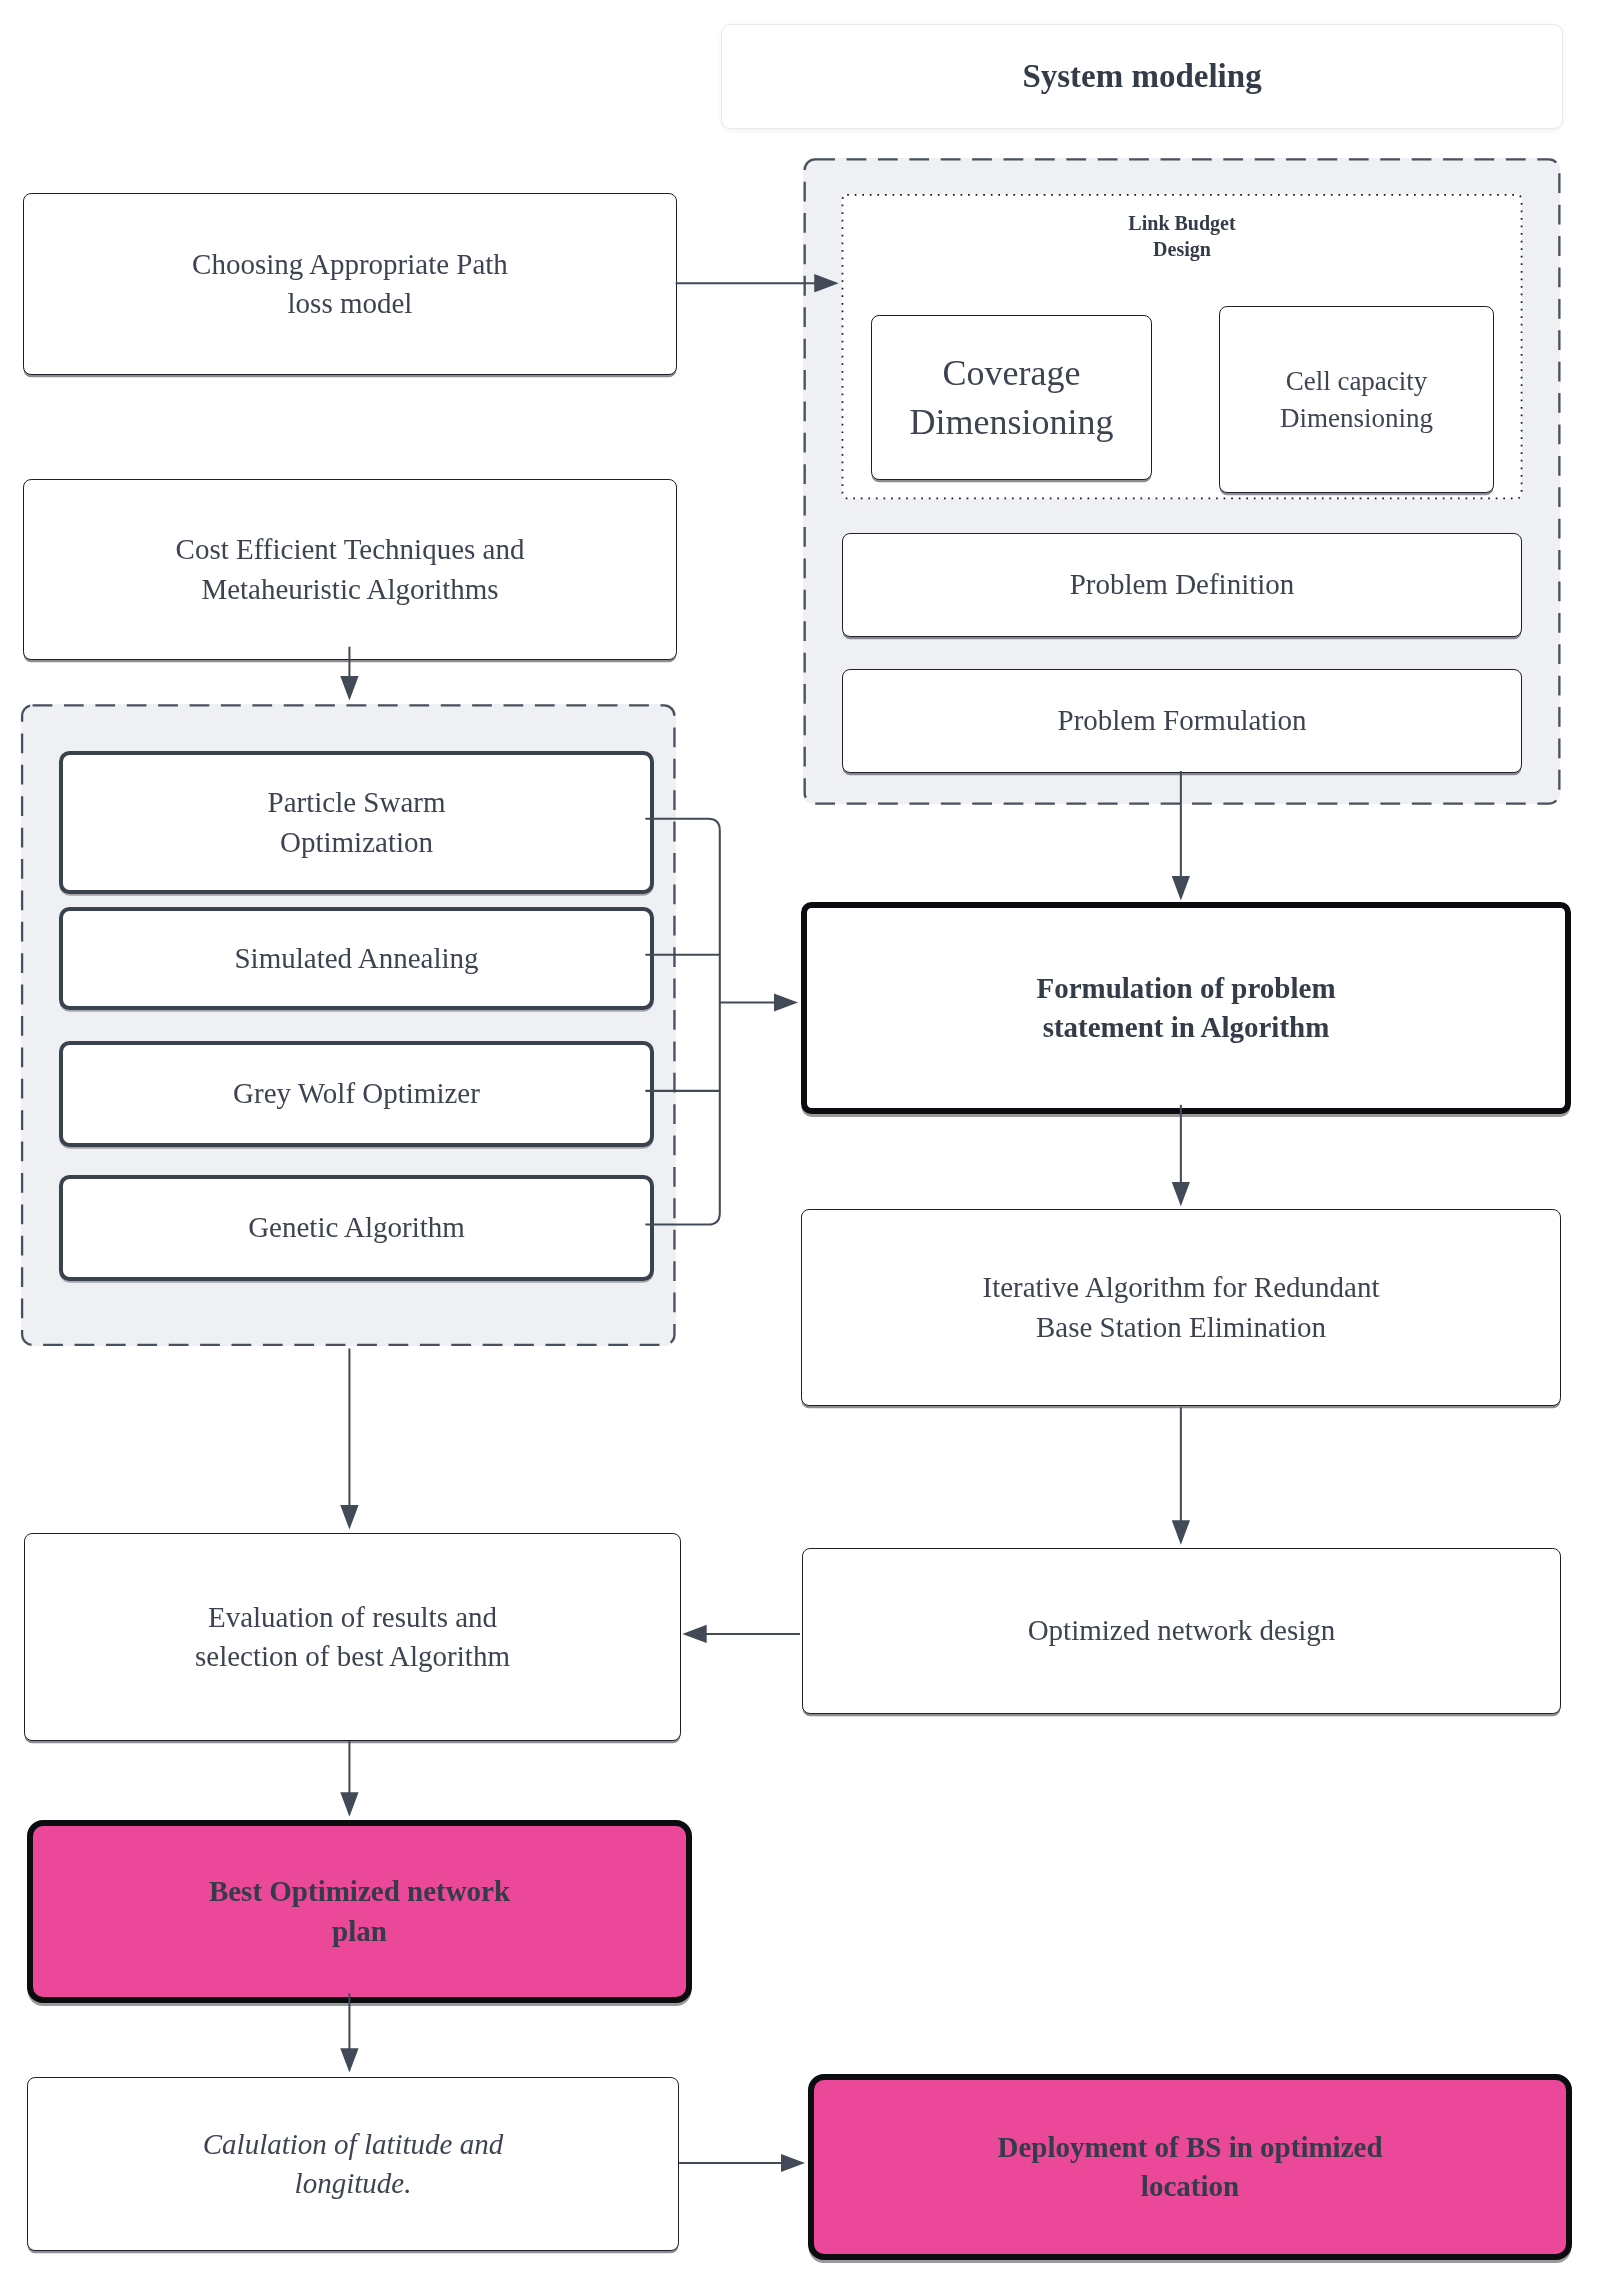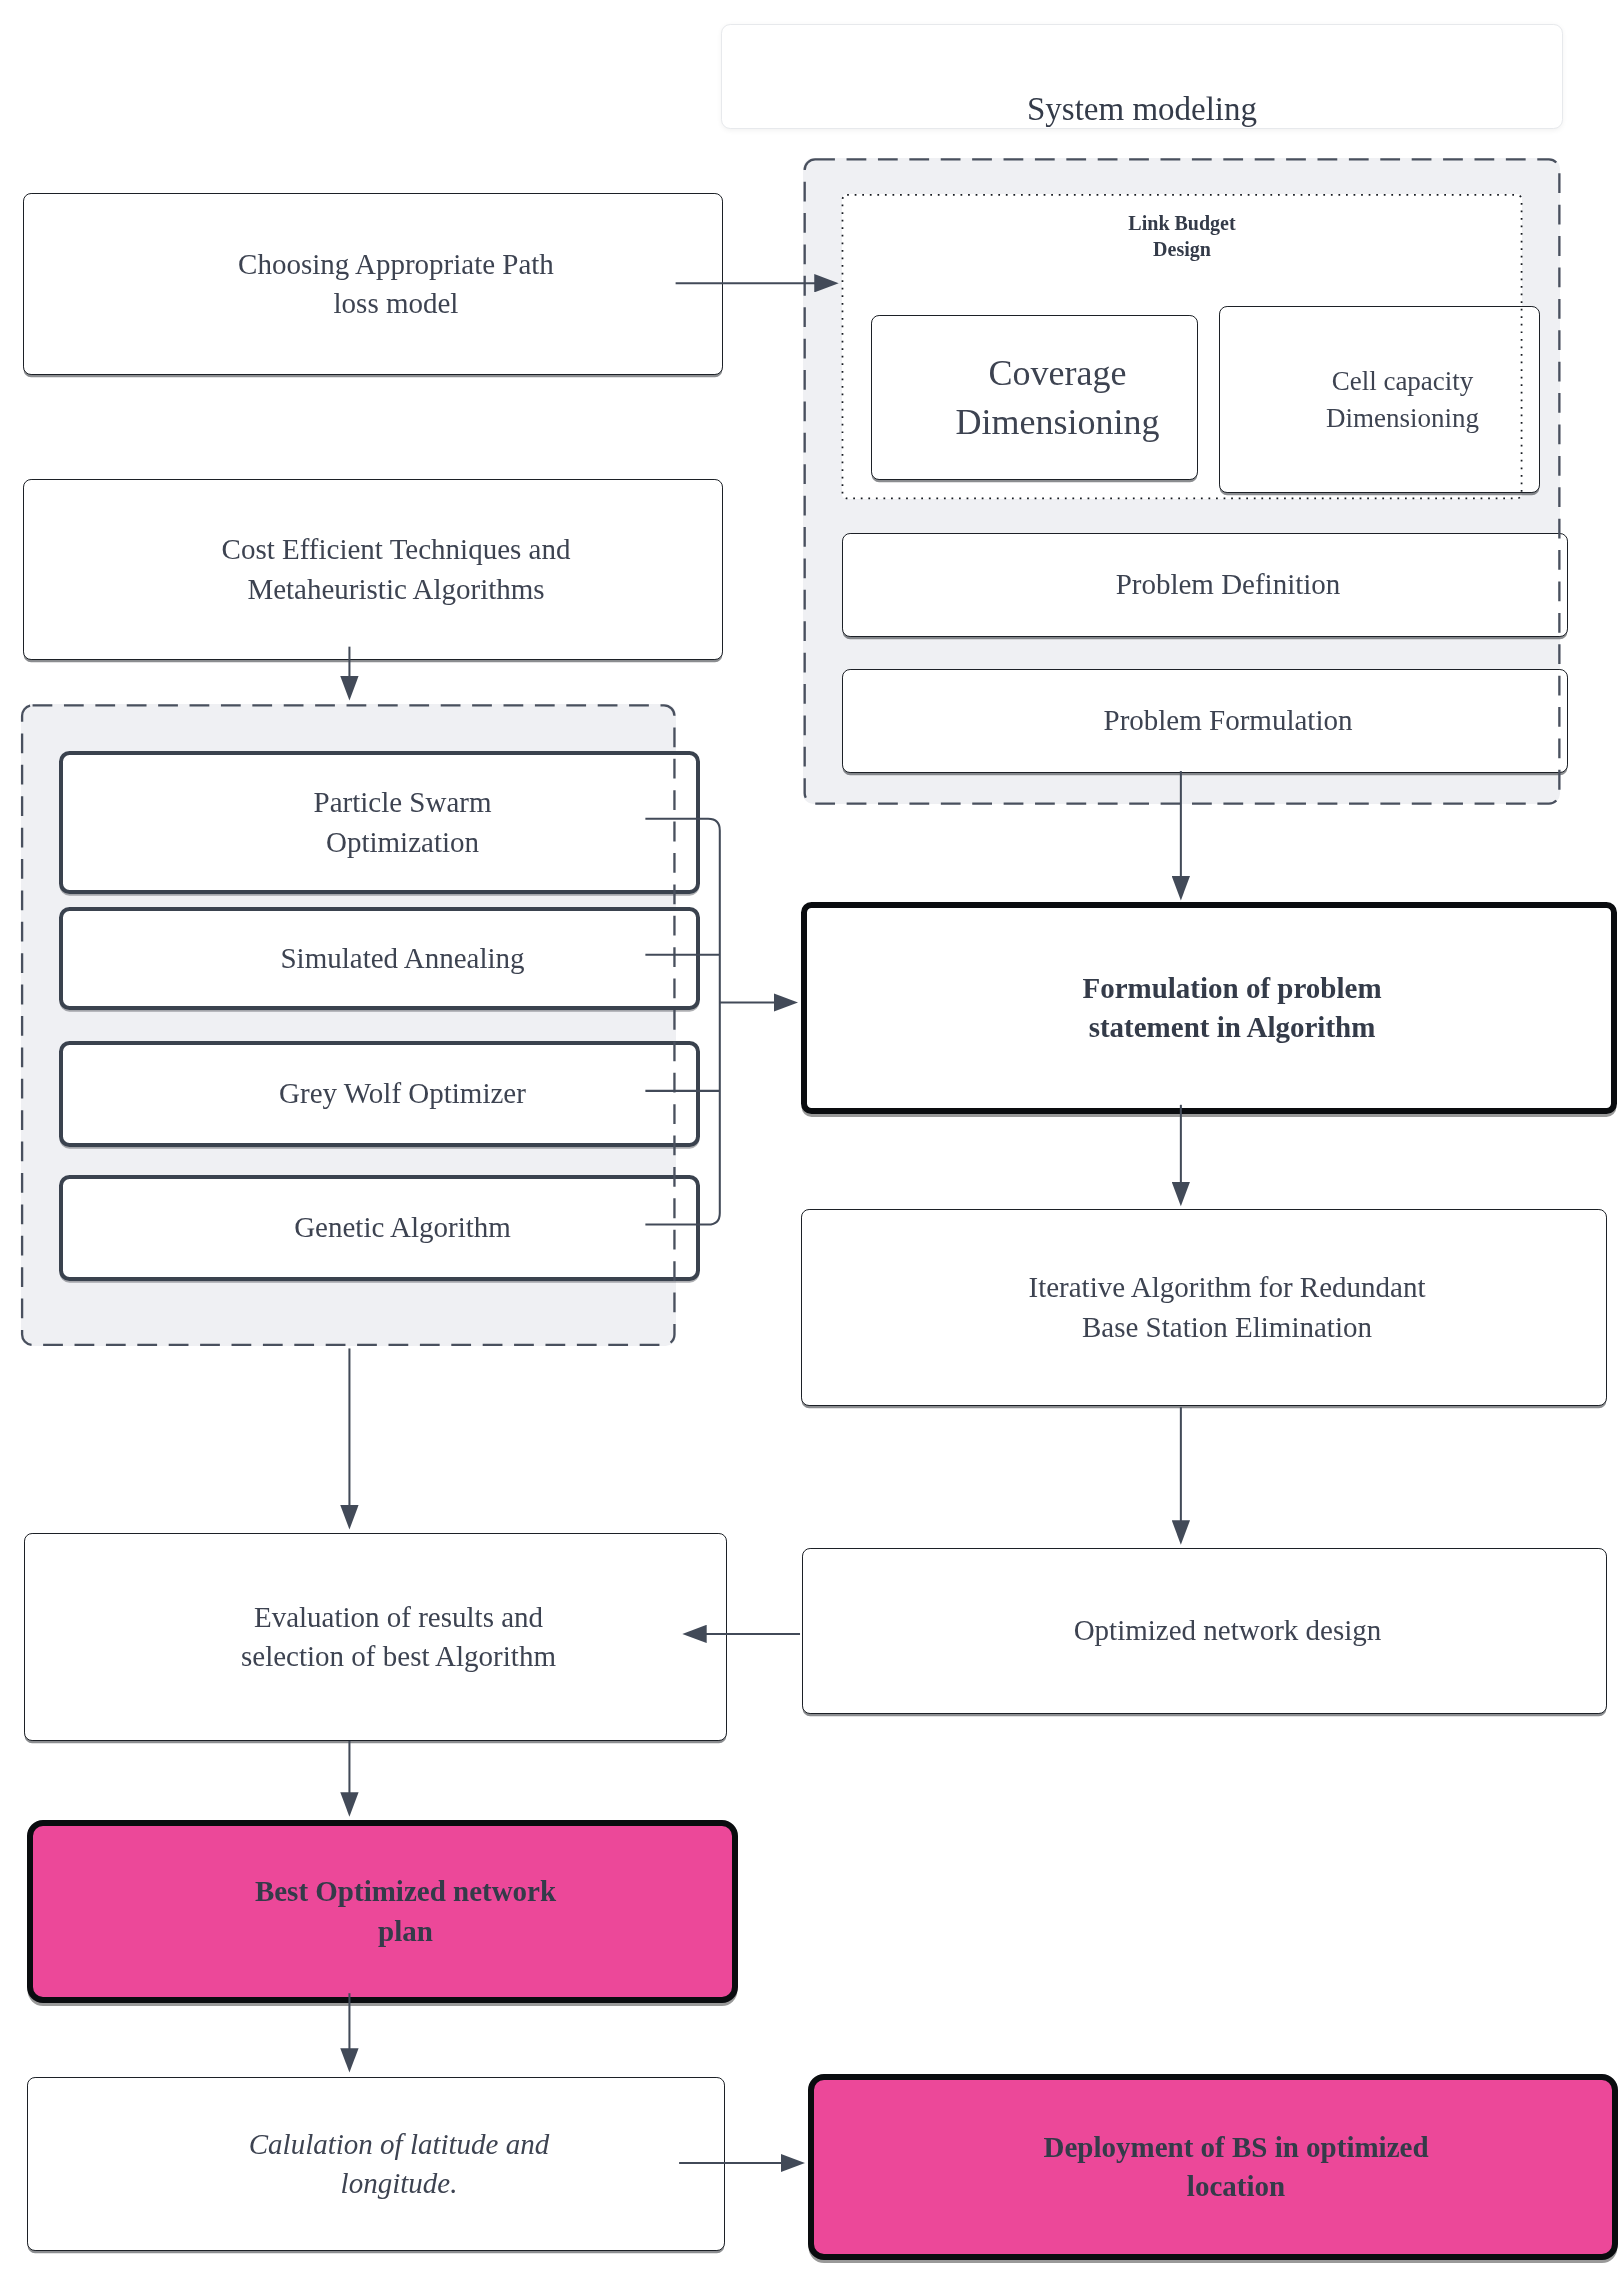--- a/index.html
+++ b/index.html
@@ -1,29 +1,29 @@
 <!DOCTYPE html>
 <html style="font-size:9.3px"><head>
 <meta charset="utf-8">
 <style>
   html,body{margin:0;padding:0;background:#ffffff;}
   .canvas{position:relative;width:1621px;height:2273px;background:#ffffff;overflow:hidden;
           font-family:"Liberation Serif","DejaVu Serif",serif;color:#3d4351;}
   .lbl{white-space:pre-line;text-align:center;}
   .node{position:absolute;display:flex;align-items:center;justify-content:center;
-        text-align:center;background:#ffffff;font-size:29px;line-height:1.36;border-radius:8.1px;padding-left:46px;}
+        text-align:center;background:#ffffff;font-size:29px;line-height:1.36;border-radius:8.1px;}
   .thin{border:1.7px solid #1c2026;box-shadow:0 2.9px 0 -0.6px rgba(23,27,33,.5);}
   .algo{border:4.1px solid #3a424e;border-radius:10.5px;box-shadow:0 2.3px 0 -0.6px rgba(23,27,33,.35);}
   .thick{border:6.4px solid #0a0c0f;border-radius:10.5px;font-weight:bold;box-shadow:0 3.5px 0 -0.6px rgba(0,0,0,.4);color:#343b49;}
   .fillgray{background:#ec4899;border-radius:16px;}
   .group{position:absolute;border-radius:10.5px;background:#eff0f3;}
   .subgroup{position:absolute;border-radius:4.7px;background:#ffffff;}
-  .header{position:absolute;display:flex;align-items:flex-end;justify-content:center;
+  .header{position:absolute;display:flex;align-items:center;justify-content:center;
           background:#ffffff;border:0.6px solid #e7e9ec;border-radius:9.3px;
-          box-shadow:0 1.7px 5.8px rgba(0,0,0,.05);font-weight:normal;font-size:33px;color:#343b49;}
+          box-shadow:0 1.7px 5.8px rgba(0,0,0,.05);font-weight:bold;font-size:33px;color:#343b49;}
   .groupTitle{position:absolute;left:0;right:0;top:16.3px;text-align:center;
               font-weight:bold;font-size:20px;line-height:1.3;color:#343b49;}
   .wires{position:absolute;left:0;top:0;width:1621px;height:2273px;pointer-events:none;}
 
   
   #n-header{left:721px;top:24.4px;width:840px;height:103px;}
   #n-pathloss{left:23px;top:193px;width:652px;height:180px;}
   #n-costeff{left:23px;top:479px;width:652px;height:179px;}
   #g-left{left:21px;top:704px;width:655px;height:642px;}
   #n-pso{left:59px;top:751px;width:587px;height:135px;align-items:center;}

